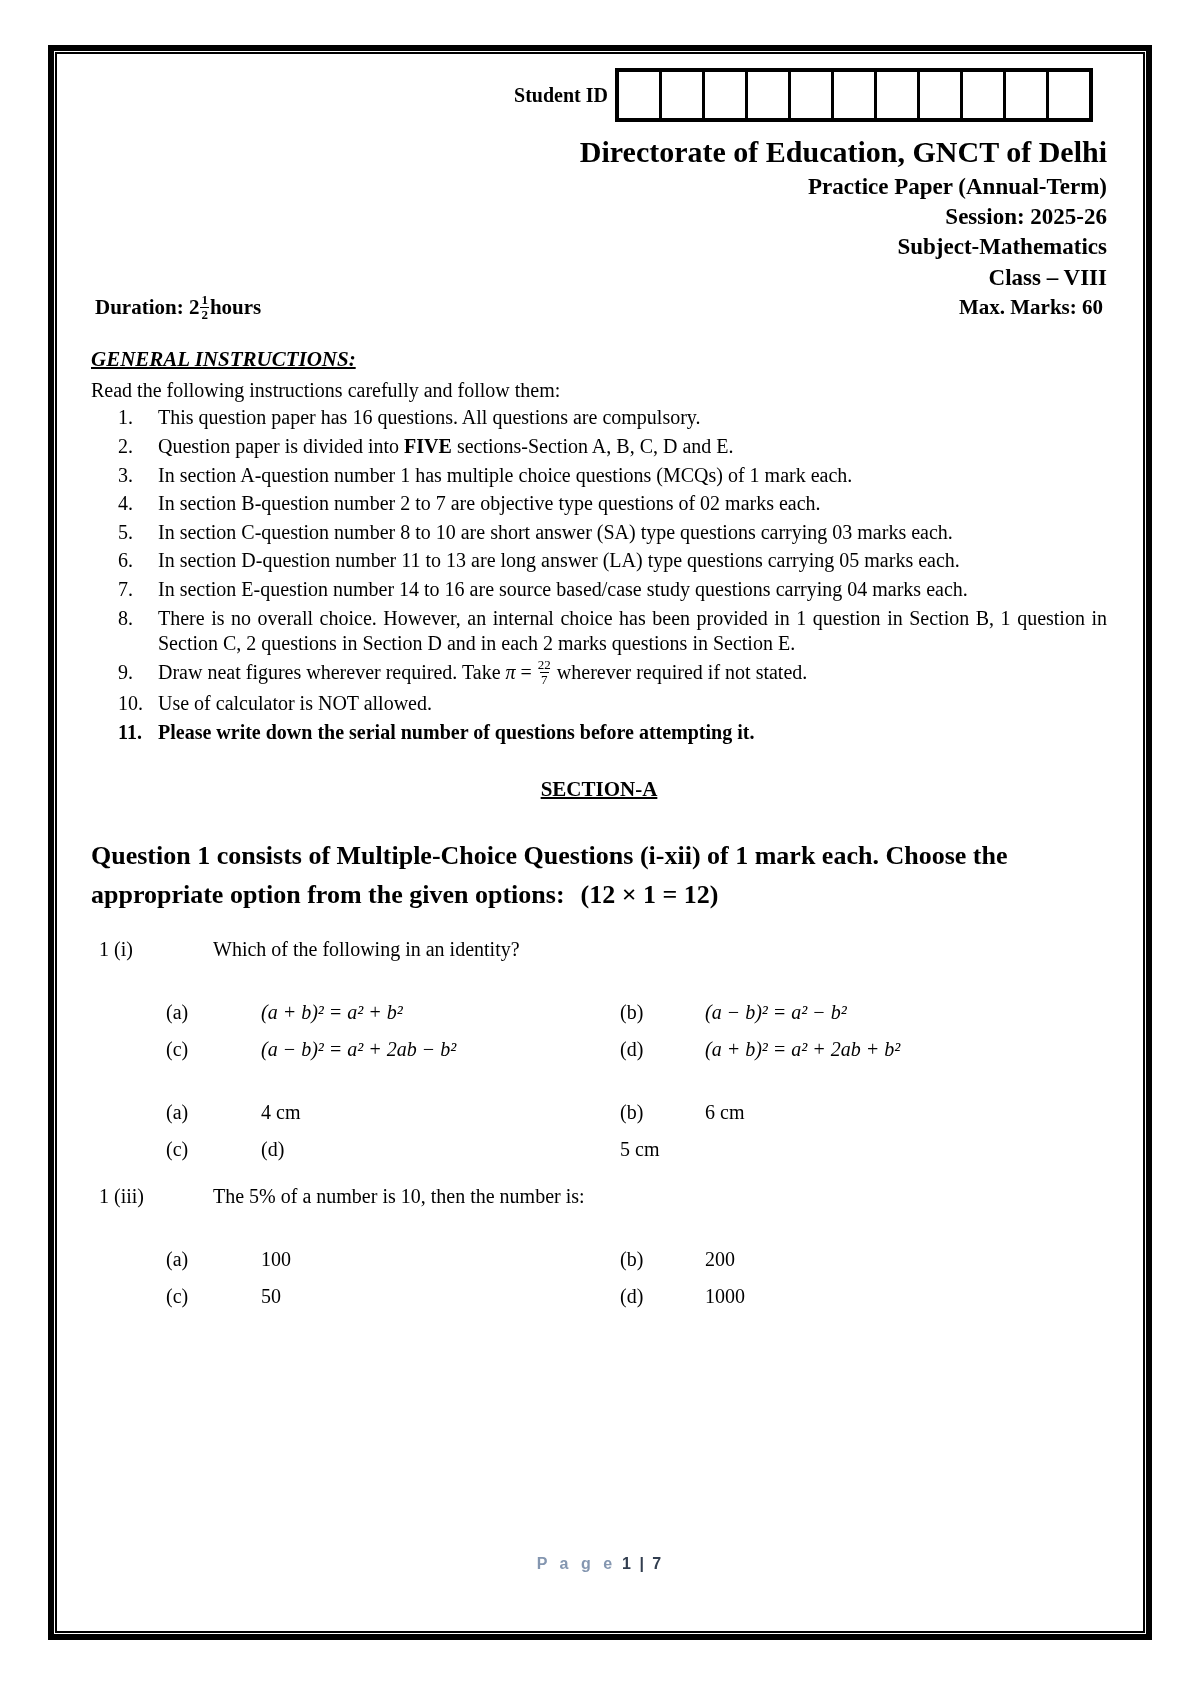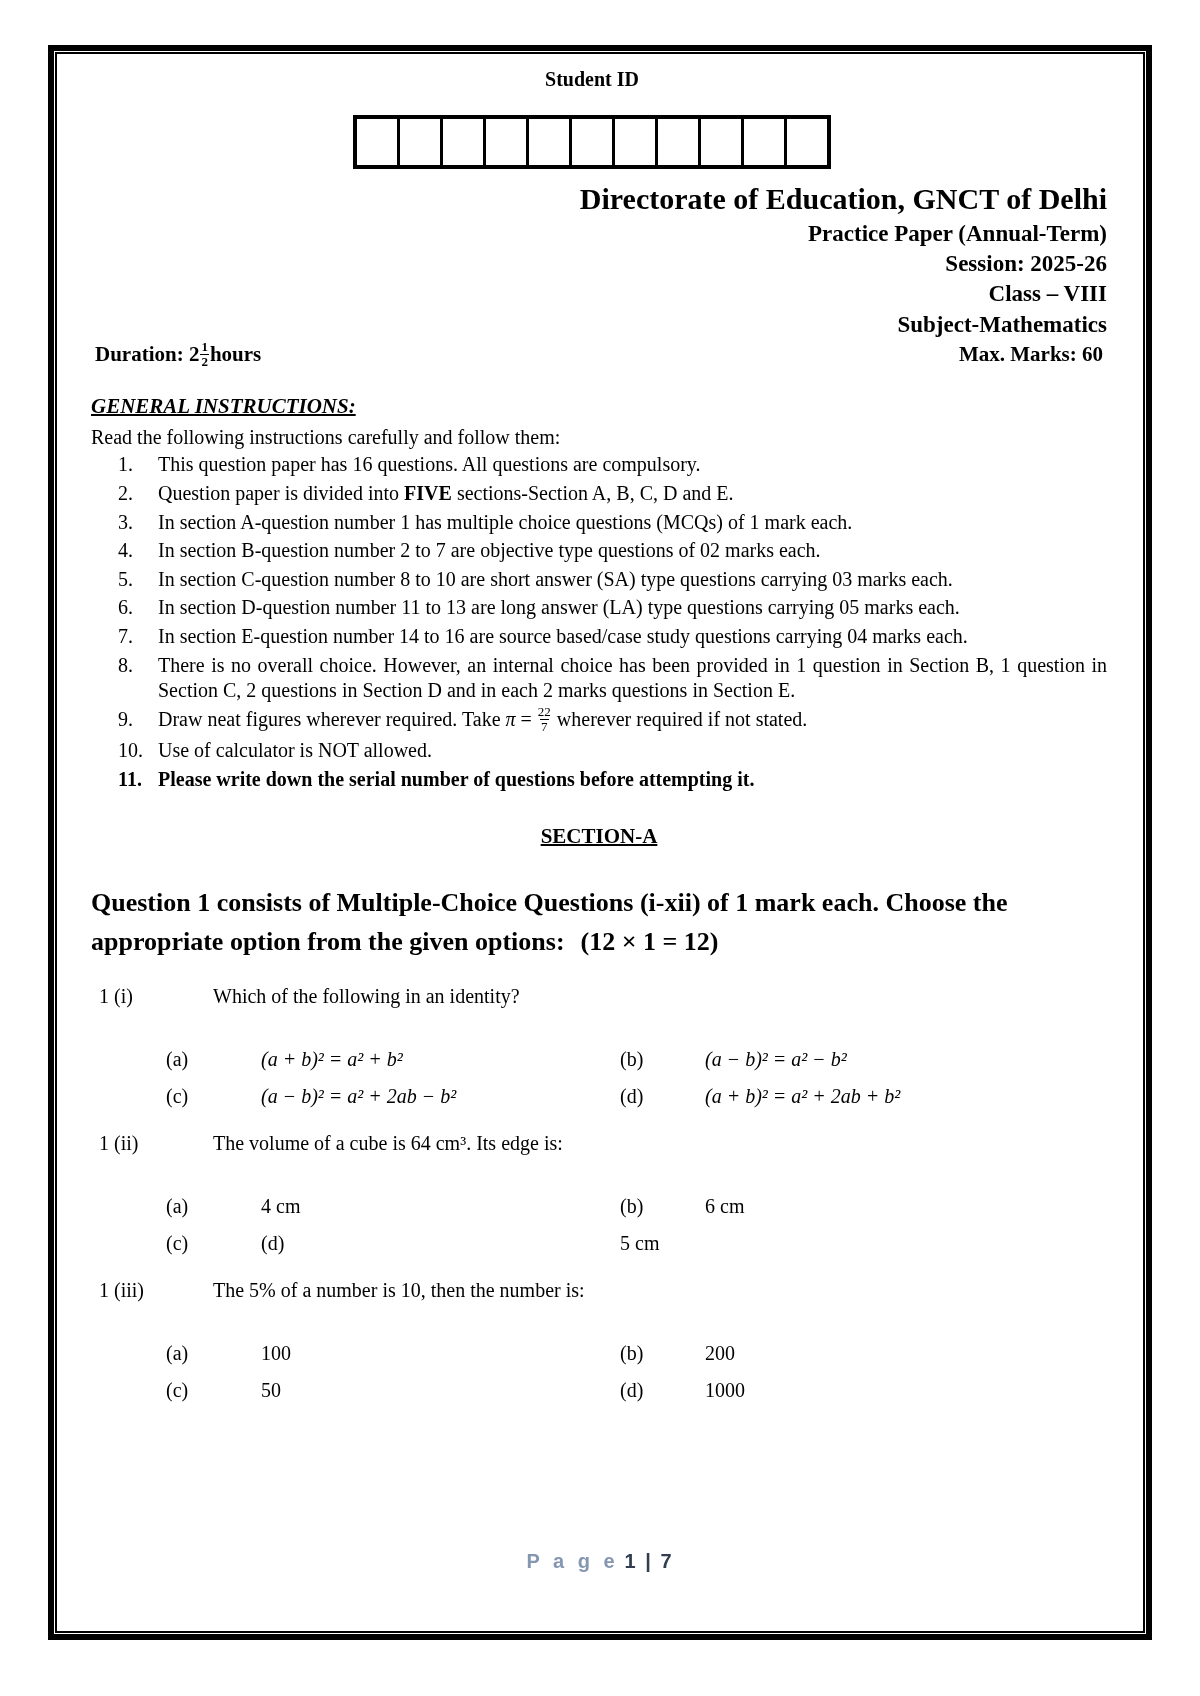--- a/index.html
+++ b/index.html
@@ -10,21 +10,21 @@
   .frame-outer{
     position:absolute;left:48px;top:45px;width:1104px;height:1595px;
     border:6px solid #000;box-sizing:border-box;
   }
   .frame-inner{
     position:absolute;left:1px;top:1px;right:1px;bottom:1px;
     border:2px solid #000;box-sizing:border-box;
     padding:8px 36px 0 34px;
   }
   
-  .sid-row{display:flex;justify-content:flex-end;align-items:center;gap:24px;margin-top:6px;padding-right:14px;flex-direction:column;}
+  .sid-row{display:flex;justify-content:flex-end;align-items:center;gap:7px;margin-top:6px;padding-right:14px;}
   .sid-label{font-weight:bold;font-size:20px;}
   .sid-grid{display:flex;border:4px solid #000;}
   .sid-cell{width:40px;height:46px;border-left:3px solid #000;background:#fff;}
   .sid-cell:first-child{border-left:none;}
   
   .title-block{text-align:right;margin-top:10px;line-height:1.32;}
   .title-main{font-size:30px;font-weight:bold;}
   .title-sub{font-size:23px;font-weight:bold;}
   
   .duration-row{display:flex;justify-content:space-between;align-items:flex-start;
@@ -48,21 +48,21 @@
   .q1-head{font-weight:bold;font-size:26px;margin-top:34px;line-height:1.5;text-align:justify;}
   .q1-line2{display:flex;justify-content:flex-start;gap:16px;}
   
   .question{margin-top:24px;}
   .q-line{display:grid;grid-template-columns:114px 1fr;font-size:20px;padding-left:8px;}
   .opt-row{display:grid;grid-template-columns:75px 95px 359px 85px 1fr;font-size:20px;}
   .opt-row.first{margin-top:40px;}
   .opt-row.second{margin-top:14px;}
   
   .footer{position:absolute;left:0;right:0;bottom:58px;text-align:center;
-    font-family:"Liberation Sans", sans-serif;font-weight:bold;font-size:20px;}
+    font-family:"Liberation Sans", sans-serif;font-weight:bold;font-size:16px;}
   .footer .pg{color:#8496b0;letter-spacing:4px;}
   .footer .num{color:#323e4f;letter-spacing:2px;margin-left:6px;}
 </style>
 </head>
 <body>
 
 <div class="frame-outer">
 <div class="frame-inner">
 
   <div class="sid-row">
@@ -79,22 +79,22 @@
       <div class="sid-cell"></div>
       <div class="sid-cell"></div>
       <div class="sid-cell"></div>
     </div>
   </div>
 
   <div class="title-block">
     <div class="title-main">Directorate of Education, GNCT of Delhi</div>
     <div class="title-sub">Practice Paper (Annual-Term)</div>
     <div class="title-sub">Session: 2025-26</div>
+    <div class="title-sub">Subject-Mathematics</div>
     <div class="title-sub">Class – VIII</div>
-    <div class="title-sub">Subject-Mathematics</div>
   </div>
 
   <div class="duration-row">
     <span>
       <span>Duration: 2</span><span class="frac">
             <span>1</span>
             <span class="frac-den">2</span>
           </span><span>hours</span>
     </span>
     <span>Max. Marks: 60</span>
@@ -180,24 +180,20 @@
     <div class="opt-row second">
       <span></span>
       <span>(c)</span>
       <span class="math">(a − b)² = a² + 2ab − b²</span>
       <span>(d)</span>
       <span class="math">(a + b)² = a² + 2ab + b²</span>
     </div>
   </div>
 
   <div class="question">
-    <div class="q-line">
-      <span>1 (ii)</span>
-      <span>The volume of a cube is 64 cm³. Its edge is:</span>
-    </div>
     <div class="opt-row first">
       <span></span>
       <span>(a)</span>
       <span>4 cm</span>
       <span>(b)</span>
       <span>6 cm</span>
     </div>
     <div class="opt-row second">
       <span></span>
       <span>(c)</span>

